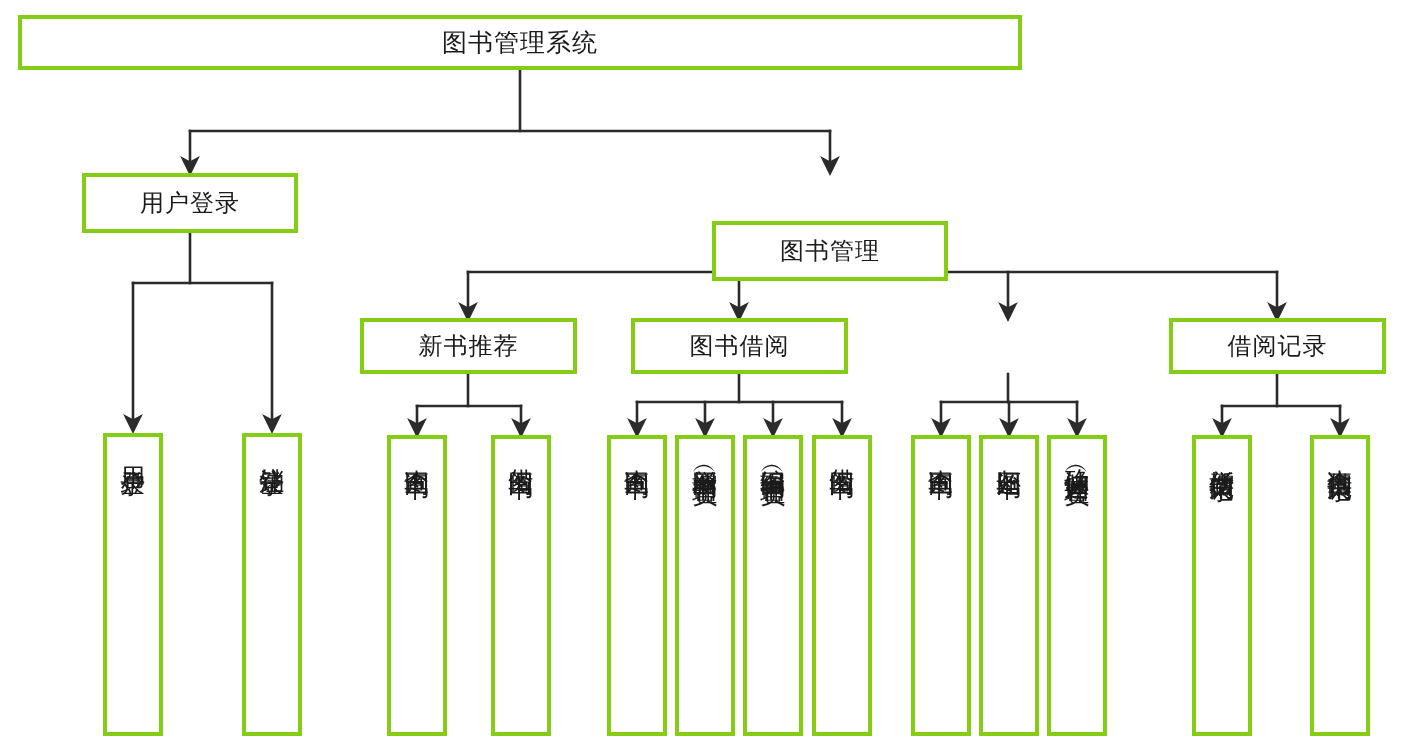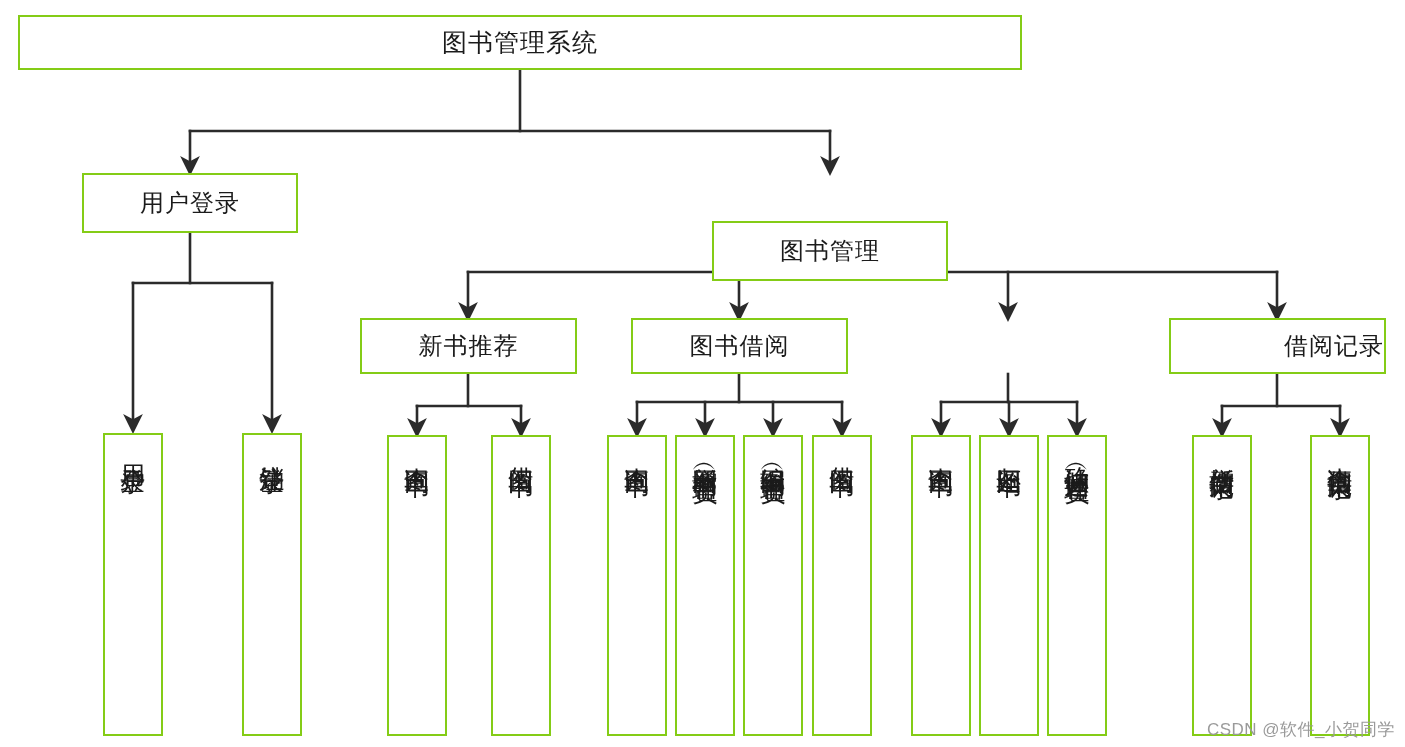--- a/index.html
+++ b/index.html
@@ -22,21 +22,21 @@
   svg#edges {
     position: absolute;
     left: 0;
     top: 0;
     width: 1405px;
     height: 747px;
   }
   .node {
     position: absolute;
     box-sizing: border-box;
-    border: 2px solid #84cc16;
+    border: 4px solid #84cc16;
     background: #ffffff;
     display: flex;
     align-items: center;
     justify-content: center;
     color: #1b1b1b;
   }
   .node-label {
     display: block;
     text-align: center;
     line-height: 1.18;
@@ -145,21 +145,21 @@
 
   <div class="node horizontal" style="left:360px; top:318px; width:217px; height:56px;">
     <span class="node-label">新书推荐</span>
   </div>
 
   <div class="node horizontal" style="left:631px; top:318px; width:217px; height:56px;">
     <span class="node-label">图书借阅</span>
   </div>
 
 
-  <div class="node horizontal" style="left:1169px; top:318px; width:217px; height:56px;justify-content:flex-end;">
+  <div class="node horizontal" style="left:1169px; top:318px; width:217px; height:56px;">
     <span class="node-label">借阅记录</span>
   </div>
 
   <div class="node vertical" style="left:103px; top:433px; width:60px; height:303px;">
     <span class="node-label">用户登录</span>
   </div>
 
   <div class="node vertical" style="left:242px; top:433px; width:60px; height:303px;">
     <span class="node-label">注销登录</span>
   </div>
@@ -201,15 +201,14 @@
   </div>
 
   <div class="node vertical" style="left:1192px; top:435px; width:60px; height:301px;">
     <span class="node-label">新增借阅记录</span>
   </div>
 
   <div class="node vertical" style="left:1310px; top:435px; width:60px; height:301px;">
     <span class="node-label">查询借阅记录</span>
   </div>
 
-  <div id="watermark">CSDN @软件_小贺同学</div>
 
 </div>
 
 </body></html>

